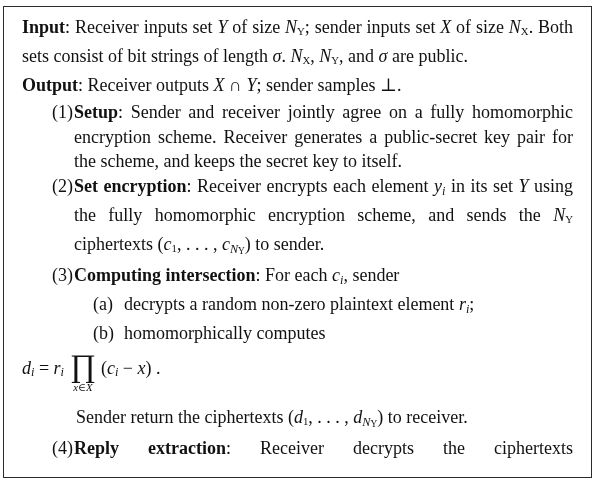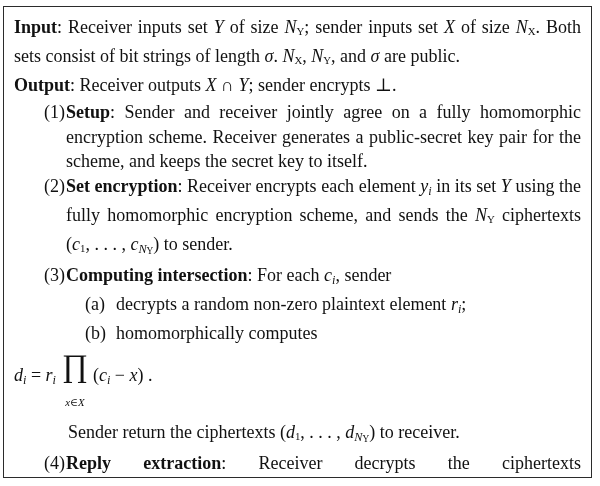--- a/index.html
+++ b/index.html
@@ -3,21 +3,21 @@
 <meta charset="utf-8">
 <style>
   html,body{margin:0;padding:0;}
   body{
     width:600px;height:486px;position:relative;background:#ffffff;
     font-family:"Liberation Serif","DejaVu Serif",serif;color:#111111;
   }
   .box{
     position:absolute;left:3px;top:6px;width:589px;height:472px;
     box-sizing:border-box;border:1.5px solid #2b2b2b;
-    padding:8px 10px;overflow:hidden;
+    padding:8px 18px;overflow:hidden;
     font-size:18px;line-height:24.5px;
   }
   .blk{hyphens:manual;}
   .p{text-align:justify;}
   .item{position:relative;padding-left:52px;text-align:justify;}
   .item>.num{position:absolute;left:30px;}
   .first-item{margin-top:3px;}
   .sub1{position:relative;padding-left:102px;text-align:justify;}
   .sub1>.num{position:absolute;left:71px;}
   .line{padding-left:54px;margin-top:15px;}
@@ -27,28 +27,28 @@
   .bd{font-weight:700;}
   .it{font-style:italic;}
   .sb{font-style:italic;font-size:68%;vertical-align:-0.22em;}
   .sr{font-size:60%;vertical-align:-0.22em;}
   .ss{font-size:52%;vertical-align:-0.40em;}
   .prod{
     display:inline-flex;flex-direction:column;align-items:center;
     vertical-align:middle;margin:0 5px 0 6px;transform:translateY(3px);
   }
   .prod .psym{font-size:175%;line-height:0.92;}
-  .prod .plim{font-size:60%;font-style:italic;line-height:1;margin-top:16px;}
+  .prod .plim{font-size:60%;font-style:italic;line-height:1;margin-top:1px;}
 </style>
 </head>
 <body>
 
 <div class="box">
     <div class="blk p"><span class="bd">Input</span><span class="rn">: Receiver inputs set </span><span class="it">Y</span><span class="rn"> of size </span><span class="it">N</span><span class="sr">Y</span><span class="rn">; sender inputs set </span><span class="it">X</span><span class="rn"> of size </span><span class="it">N</span><span class="sr">X</span><span class="rn">. Both sets consist of bit strings of length </span><span class="it">σ</span><span class="rn">. </span><span class="it">N</span><span class="sr">X</span><span class="rn">, </span><span class="it">N</span><span class="sr">Y</span><span class="rn">, and </span><span class="it">σ</span><span class="rn"> are public.</span></div>
-    <div class="blk p"><span class="bd">Output</span><span class="rn">: Receiver outputs </span><span class="it">X</span><span class="rn"> ∩ </span><span class="it">Y</span><span class="rn">; sender encrypts ⊥.</span></div>
+    <div class="blk p"><span class="bd">Output</span><span class="rn">: Receiver outputs </span><span class="it">X</span><span class="rn"> ∩ </span><span class="it">Y</span><span class="rn">; sender samples ⊥.</span></div>
     <div class="blk item first-item"><span class="num">(1)</span><span class="bd">Setup</span><span class="rn">: Sender and receiver jointly agree on a fully homomor­phic encryption scheme. Receiver generates a public-secret key pair for the scheme, and keeps the secret key to itself.</span></div>
     <div class="blk item"><span class="num">(2)</span><span class="bd">Set encryption</span><span class="rn">: Receiver encrypts each element </span><span class="it">y</span><span class="sb">i</span><span class="rn"> in its set </span><span class="it">Y</span><span class="rn"> using the fully homomorphic encryption scheme, and sends the </span><span class="it">N</span><span class="sr">Y</span><span class="rn"> ciphertexts (</span><span class="it">c</span><span class="sr">1</span><span class="rn">,&nbsp;.&nbsp;.&nbsp;.&nbsp;, </span><span class="it">c</span><span class="sb">N</span><span class="ss">Y</span><span class="rn">) to sender.</span></div>
     <div class="blk item"><span class="num">(3)</span><span class="bd">Computing intersection</span><span class="rn">: For each </span><span class="it">c</span><span class="sb">i</span><span class="rn">, sender</span></div>
     <div class="blk sub1"><span class="num">(a)</span><span class="rn">decrypts a random non-zero plaintext element </span><span class="it">r</span><span class="sb">i</span><span class="rn">;</span></div>
     <div class="blk sub1"><span class="num">(b)</span><span class="rn">homomorphically computes</span></div>
     <div class="blk formula"><span class="it">d</span><span class="sb">i</span><span class="rn"> = </span><span class="it">r</span><span class="sb">i</span><span class="prod">
         <span class="psym">∏</span>
         <span class="plim">x∈X</span>
       </span><span class="rn">(</span><span class="it">c</span><span class="sb">i</span><span class="rn"> − </span><span class="it">x</span><span class="rn">) .</span></div>
     <div class="blk line"><span class="rn">Sender return the ciphertexts (</span><span class="it">d</span><span class="sr">1</span><span class="rn">,&nbsp;.&nbsp;.&nbsp;.&nbsp;, </span><span class="it">d</span><span class="sb">N</span><span class="ss">Y</span><span class="rn">) to receiver.</span></div>

